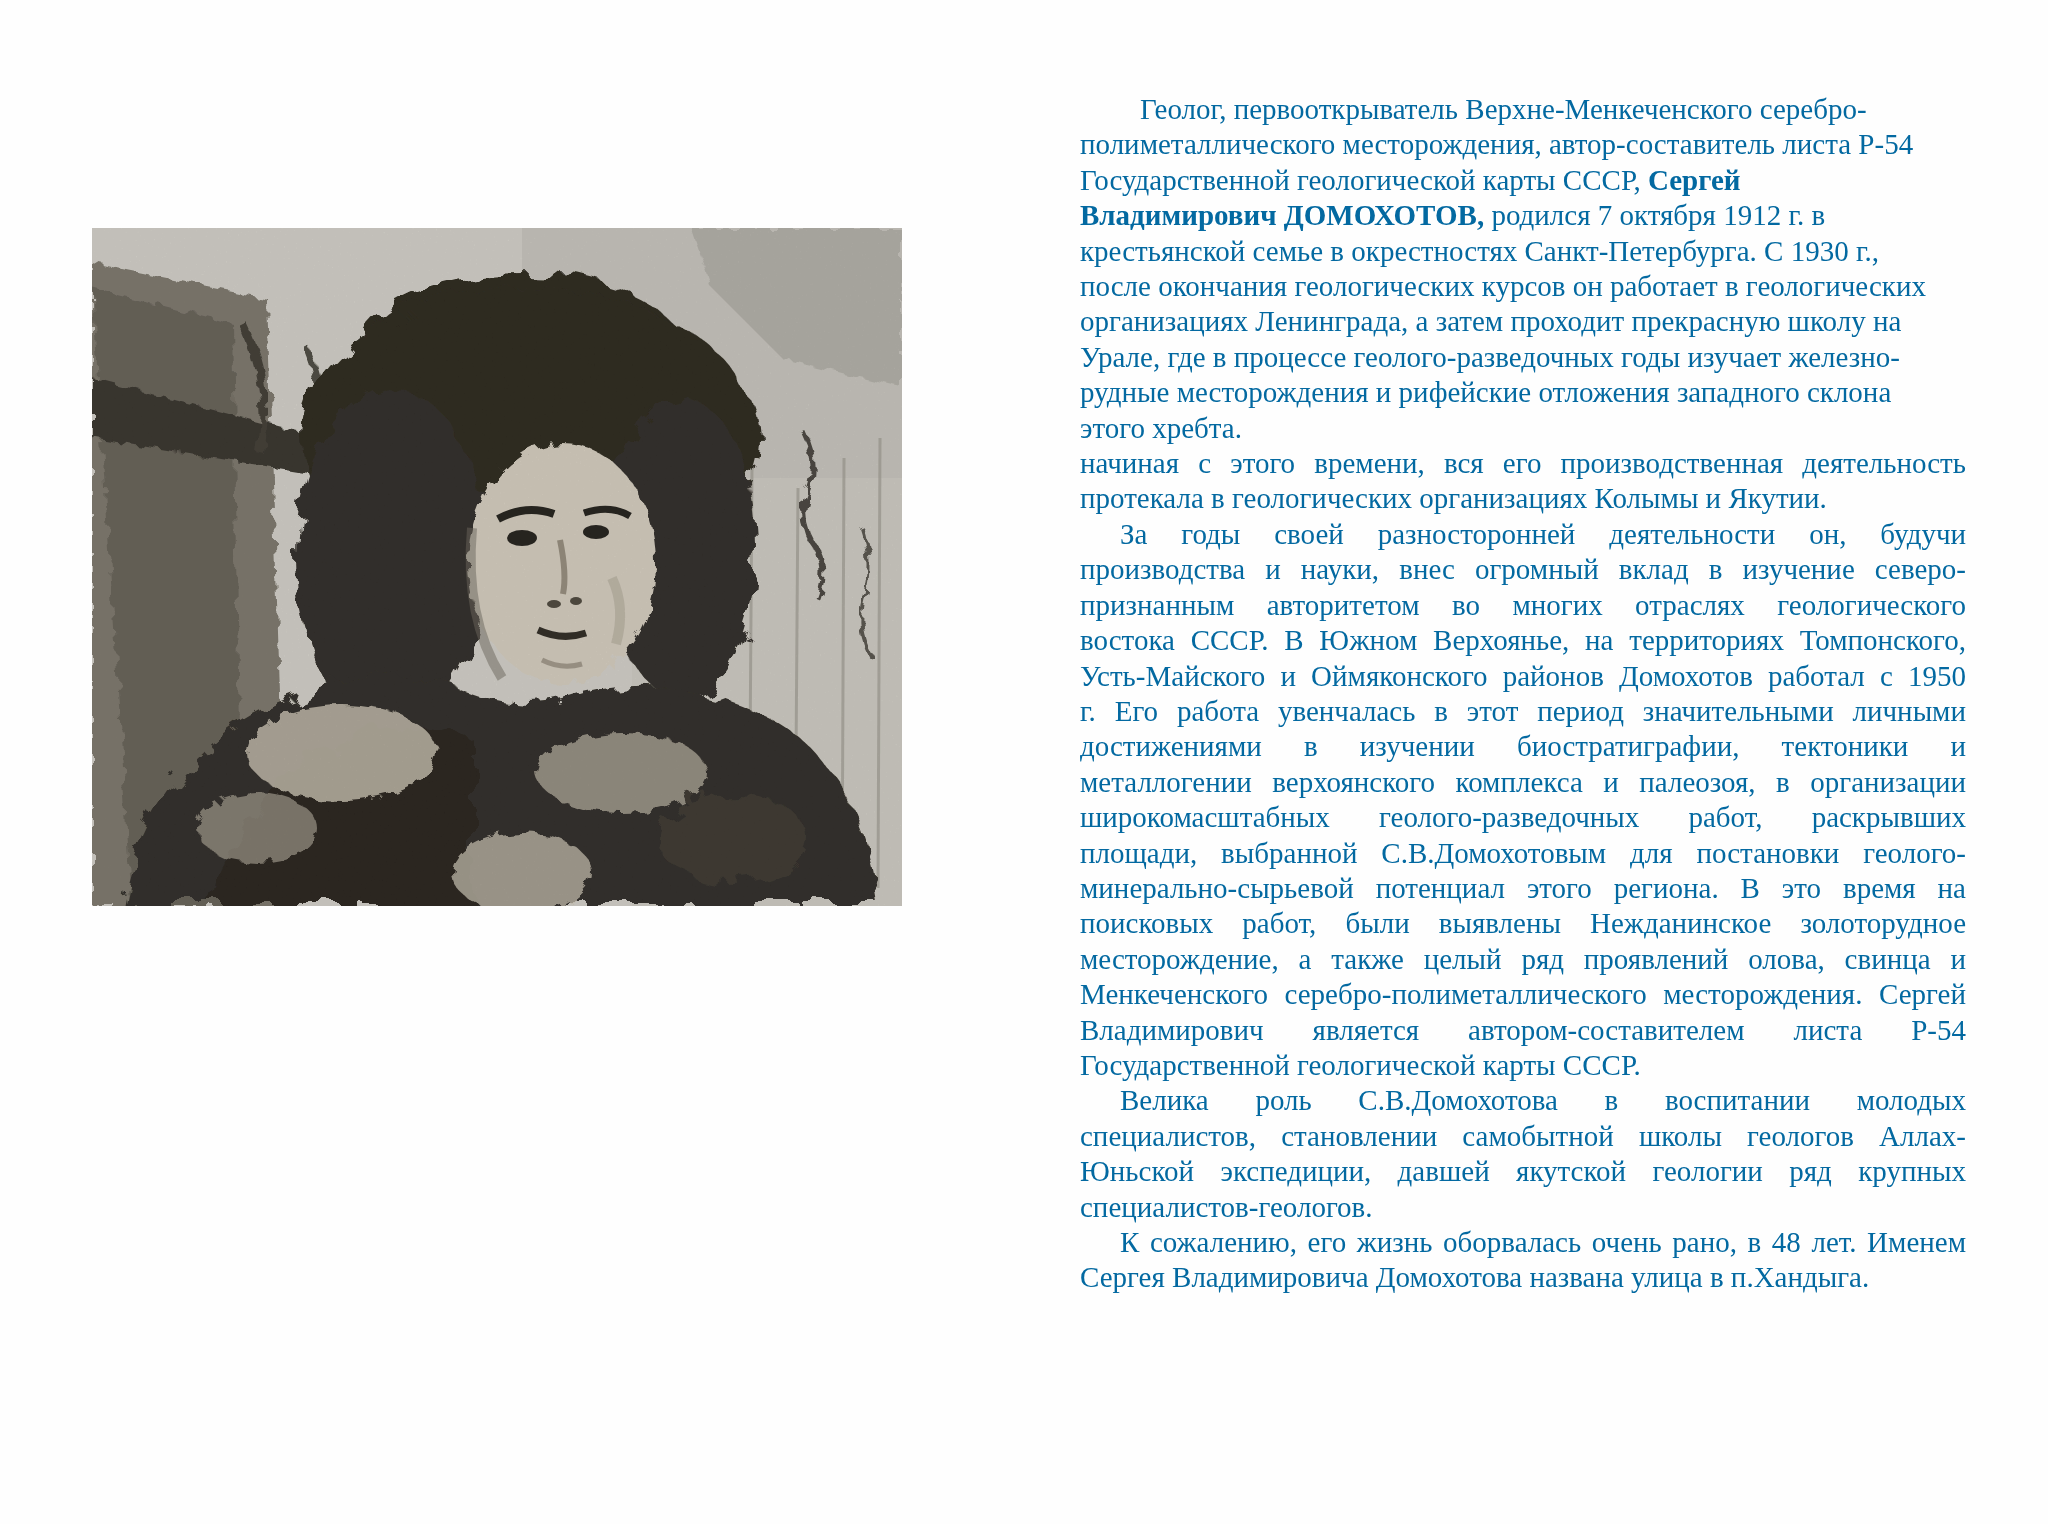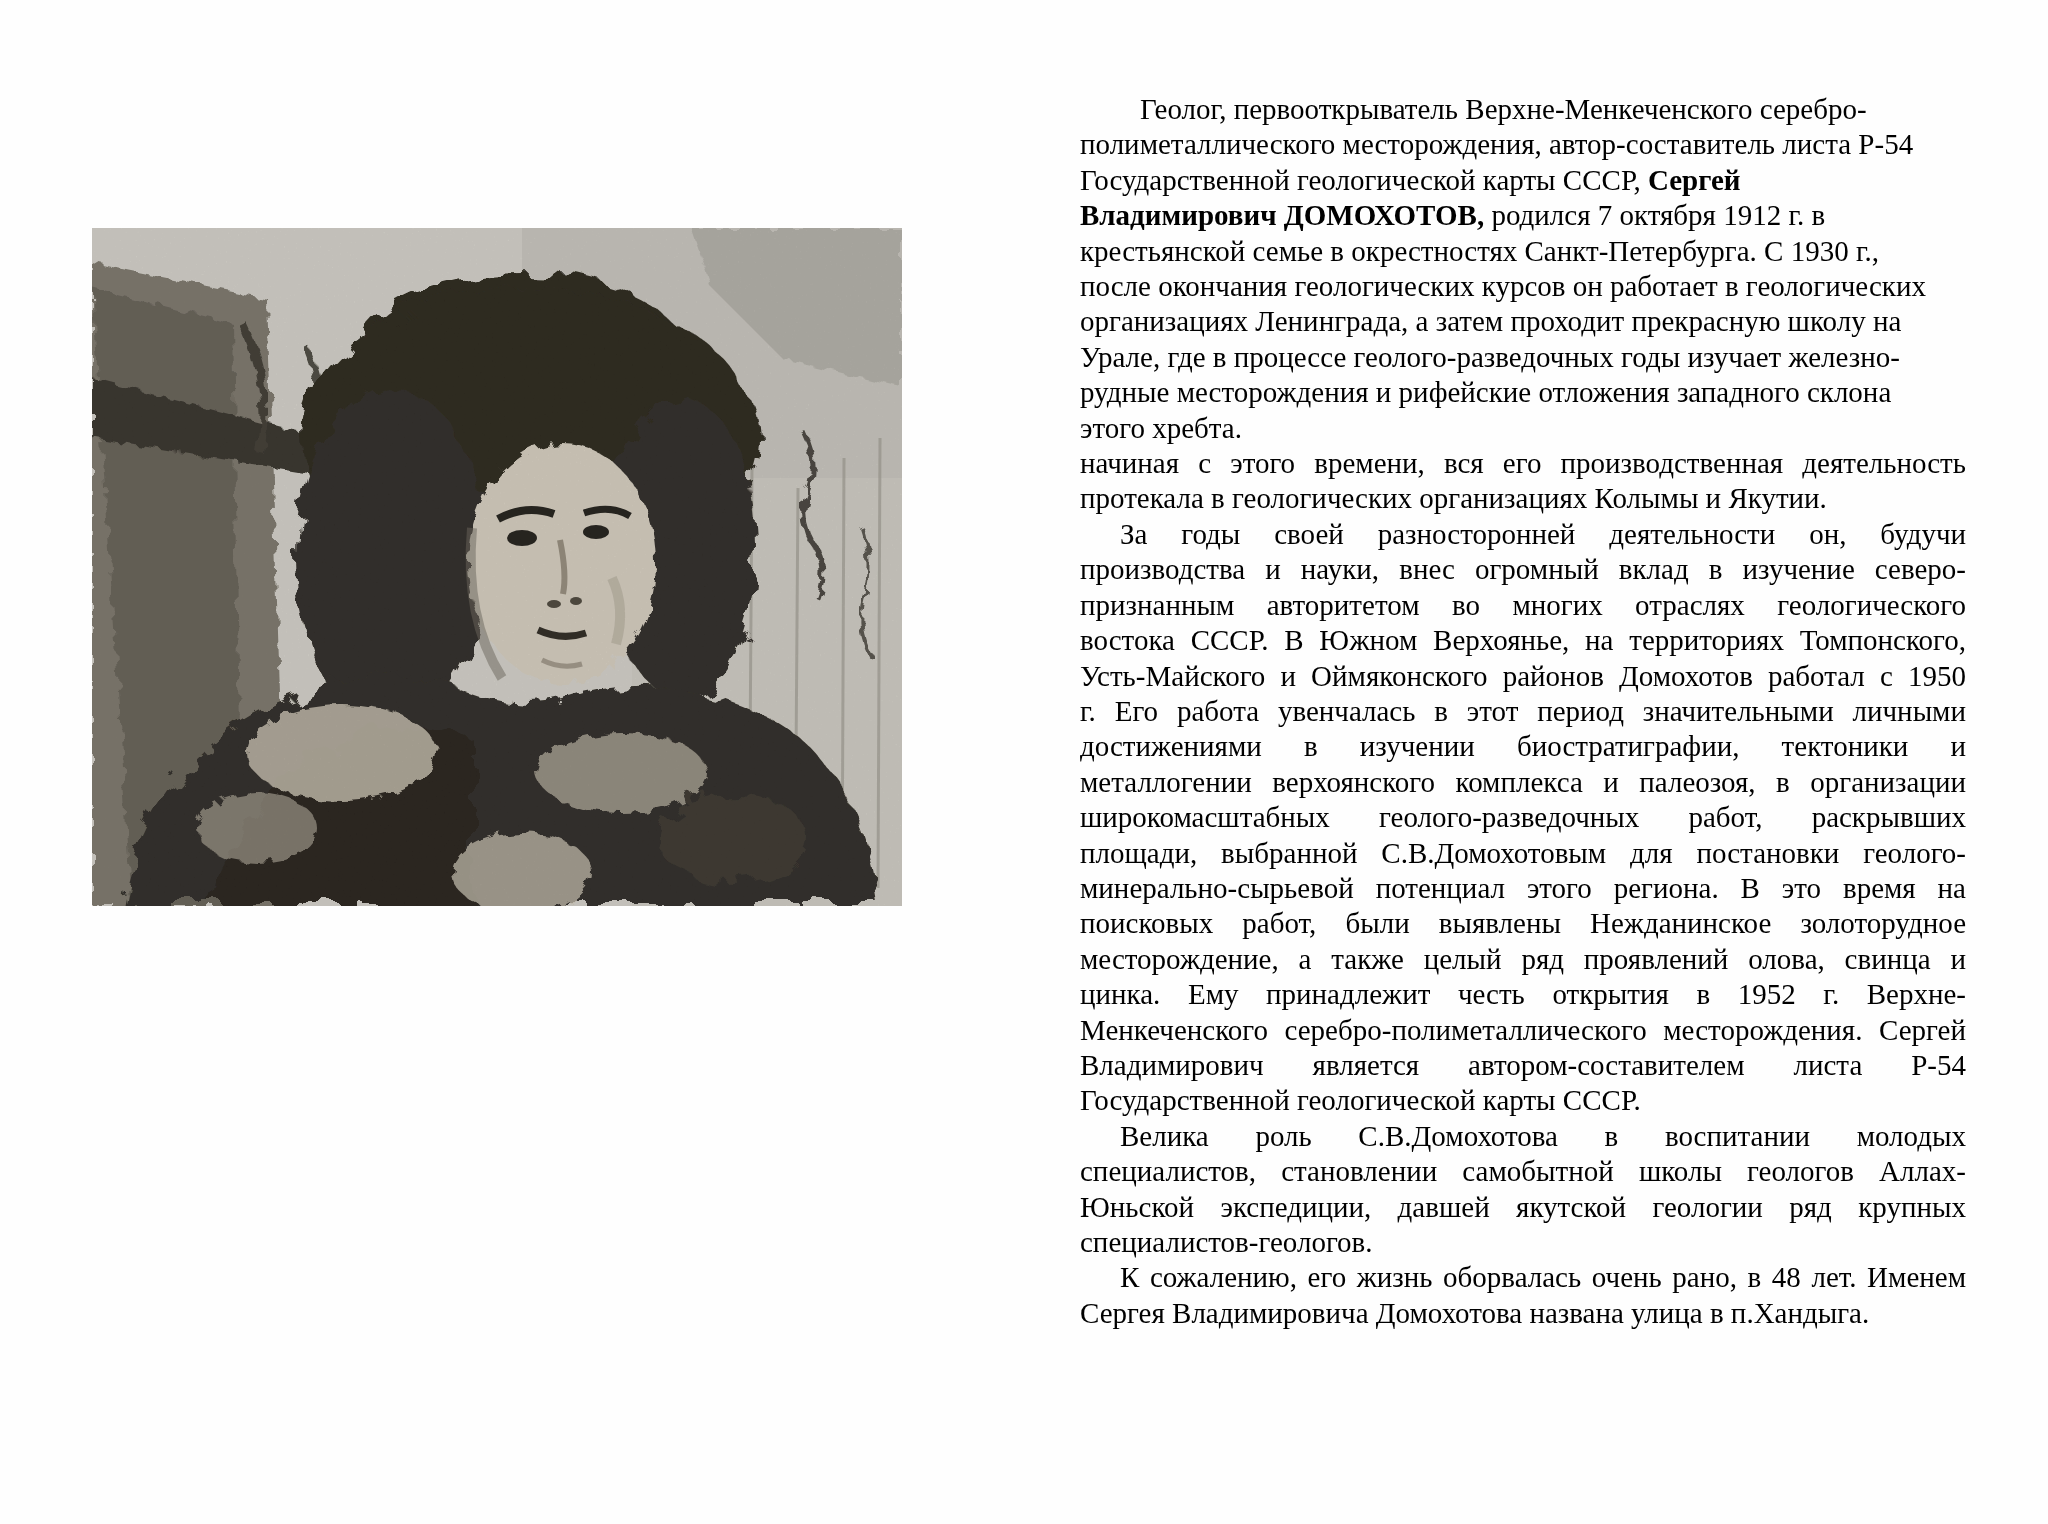--- a/index.html
+++ b/index.html
@@ -1,21 +1,21 @@
 <!DOCTYPE html>
 <html><head>
 <meta charset="utf-8">
 <style>
   html, body { margin: 0; padding: 0; }
   body { width: 2048px; height: 1524px; background: #ffffff; }
   .page {
     position: relative; width: 2048px; height: 1524px;
     background: #fefefe; overflow: hidden;
     font-family: "Liberation Serif", "DejaVu Serif", serif;
-    color: #000000;
+    color: #0369a1;
   }
   .photo {
     position: absolute; left: 92px; top: 228px; width: 810px; height: 678px;
   }
   .photo svg { display: block; width: 810px; height: 678px; }
   .textcol {
     position: absolute; left: 1080px; top: 92px; width: 886px;
     font-size: 29px; line-height: 35.4px;
   }
   .line { white-space: pre-wrap; }
@@ -133,21 +133,20 @@
       <div class="line j">востока СССР. В Южном Верхоянье, на территориях Томпонского,</div>
       <div class="line j">Усть-Майского и Оймяконского районов Домохотов работал с 1950</div>
       <div class="line j">г. Его работа увенчалась в этот период значительными личными</div>
       <div class="line j">достижениями в изучении биостратиграфии, тектоники и</div>
       <div class="line j">металлогении верхоянского комплекса и палеозоя, в организации</div>
       <div class="line j">широкомасштабных геолого-разведочных работ, раскрывших</div>
       <div class="line j">площади, выбранной С.В.Домохотовым для постановки геолого-</div>
       <div class="line j">минерально-сырьевой потенциал этого региона. В это время на</div>
       <div class="line j">поисковых работ, были выявлены Нежданинское золоторудное</div>
       <div class="line j">месторождение, а также целый ряд проявлений олова, свинца и</div>
-      <div class="line j">цинка. Ему принадлежит честь открытия в 1952 г. Верхне-</div>
       <div class="line j">Менкеченского серебро-полиметаллического месторождения. Сергей</div>
       <div class="line j">Владимирович является автором-составителем листа Р-54</div>
       <div class="line">Государственной геологической карты СССР.</div>
     </div>
 
     <div class="para">
       <div class="line j ind">Велика роль С.В.Домохотова в воспитании молодых</div>
       <div class="line j">специалистов, становлении самобытной школы геологов Аллах-</div>
       <div class="line j">Юньской экспедиции, давшей якутской геологии ряд крупных</div>
       <div class="line">специалистов-геологов.</div>

